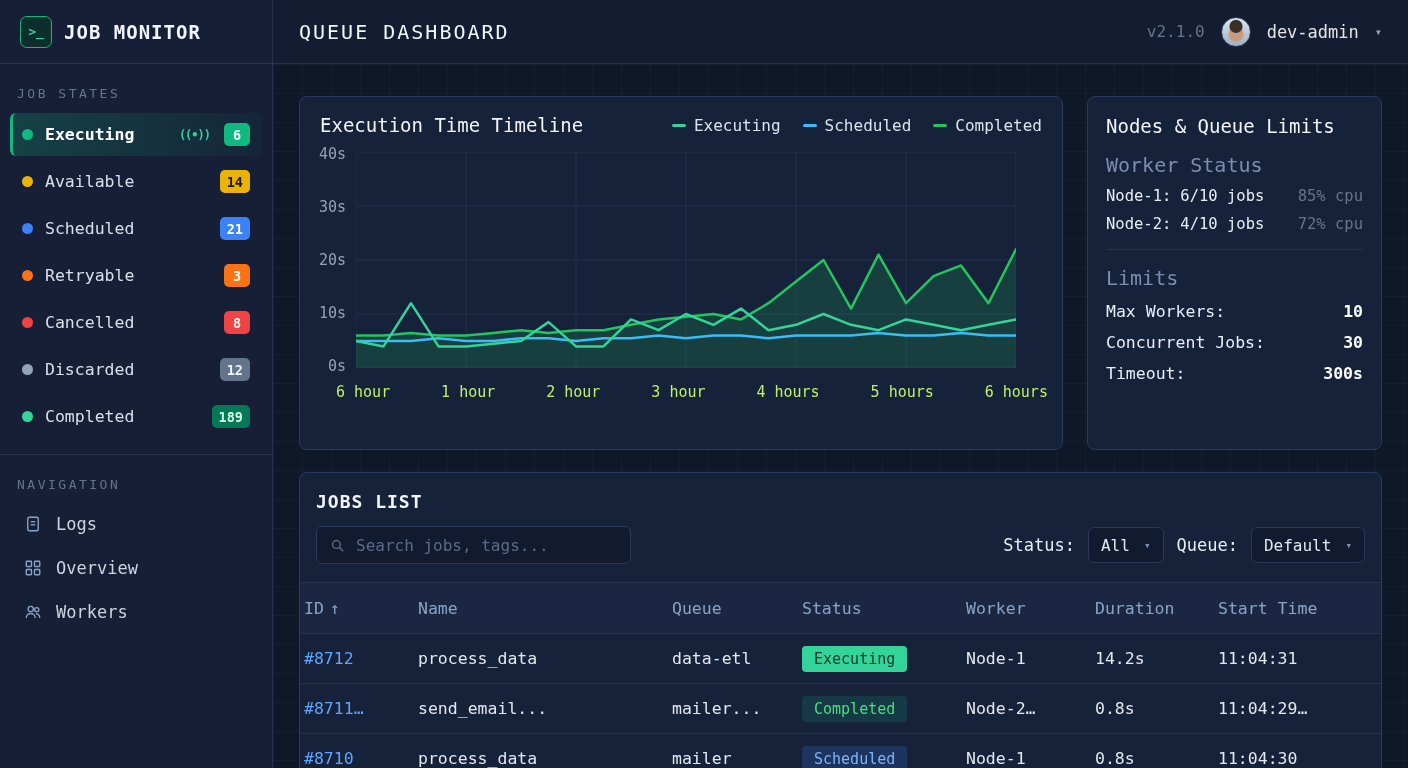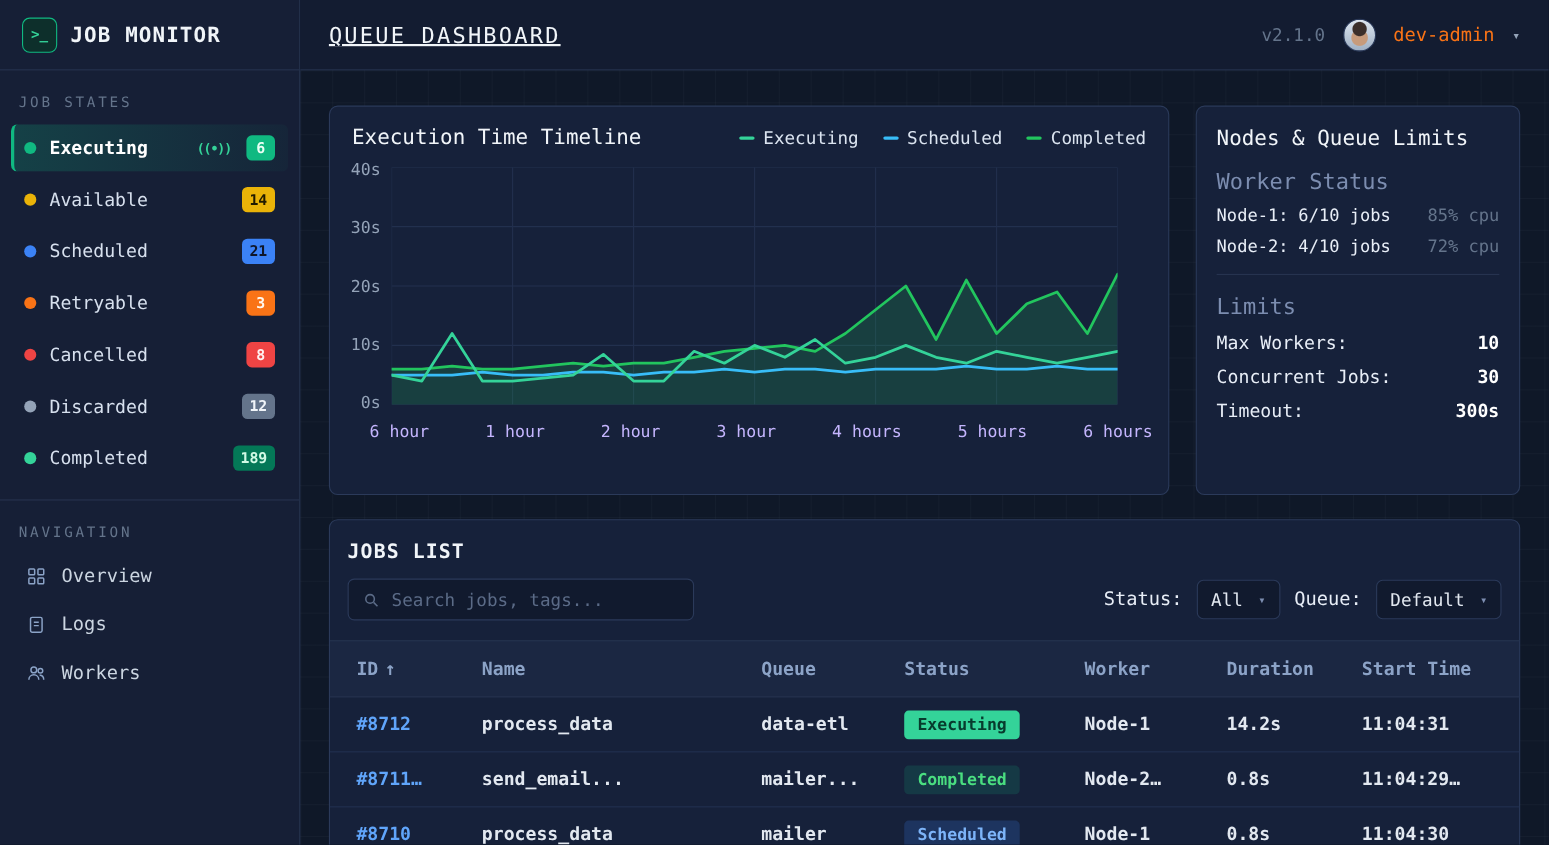--- a/index.html
+++ b/index.html
@@ -21,69 +21,69 @@
   .dot { width:11px; height:11px; border-radius:50%; flex-shrink:0; }
   .state-label { flex:1; }
   .live { font-size:12px; color:#34d399; letter-spacing:-1px; margin-right:2px; }
   .count-badge { min-width:26px; height:23px; padding:0 7px; border-radius:5px; display:grid; place-items:center; font-size:13.5px; font-weight:bold; }
   .nav-section { border-top:1px solid #26334f; margin-top:14px; }
   .nav-item { display:flex; align-items:center; gap:14px; padding:12px 24px; font-size:17px; color:#cbd5e1; }
   .nav-item svg { color:#8ba3c7; }
   
   .main { flex:1; display:flex; flex-direction:column; min-width:0; }
   .topbar { height:64px; flex-shrink:0; background:#131c31; border-bottom:1px solid #26334f; display:flex; align-items:center; padding:0 26px; }
-  .page-title { font-size:20px; letter-spacing:2px; color:#f1f5f9;text-decoration:underline; }
+  .page-title { font-size:20px; letter-spacing:2px; color:#f1f5f9; }
   .topbar-right { margin-left:auto; display:flex; align-items:center; gap:16px; }
   .version { color:#64748b; font-size:16px; }
   .avatar { width:30px; height:30px; border-radius:50%;
     background:
       radial-gradient(circle at 50% 30%, #3b2f2a 0 6px, rgba(0,0,0,0) 7px),
       radial-gradient(circle at 50% 58%, #c79b7b 0 7px, rgba(0,0,0,0) 8px),
       linear-gradient(180deg,#dde6ef 0%, #9fb0c4 100%);
     border:1px solid #2b3a5a; }
-  .user-name { font-size:17px; color:#f97316; }
+  .user-name { font-size:17px; color:#e5e5e5; }
   .chev { color:#94a3b8; font-size:12px; }
   .content { flex:1; padding:32px 26px 0; overflow:hidden;
     background-image:
       linear-gradient(rgba(148,163,184,0.045) 1px, transparent 1px),
       linear-gradient(90deg, rgba(148,163,184,0.045) 1px, transparent 1px);
     background-size:29px 29px; }
   .top-row { display:flex; gap:24px; }
   .card { background:#16213a; border:1px solid #2b3a5a; border-radius:8px; }
   
   .timeline-card { width:764px; height:354px; display:flex; flex-direction:column; }
   .card-head { display:flex; align-items:center; justify-content:space-between; padding:17px 20px 10px; }
   .card-title { font-size:19px; color:#f1f5f9; }
   .legend { display:flex; gap:22px; }
   .legend-item { display:flex; align-items:center; gap:8px; font-size:16px; color:#dbe4f0; }
   .legend-swatch { width:14px; height:3px; border-radius:2px; }
   .chart-wrap { display:flex; padding:6px 18px 0 12px; }
   .y-axis { width:44px; height:230px; margin-top:-7px; display:flex; flex-direction:column; justify-content:space-between; text-align:right; padding-right:10px; font-size:15px; color:#94a3b8; }
-  .x-axis { display:flex; justify-content:space-between; padding:8px 14px 0 36px; font-size:15px; color:#c4b5fd; }
+  .x-axis { display:flex; justify-content:space-between; padding:8px 14px 0 36px; font-size:15px; color:#bef264; }
   
   .nodes-card { width:295px; height:354px; padding:18px; }
   .nodes-card .card-title { margin-bottom:6px; }
   .sub-header { color:#7c8db0; font-size:20px; margin:16px 0 8px; }
   .worker-row { display:flex; align-items:center; gap:9px; font-size:15.5px; margin:10px 0; color:#e8eef7; }
   .worker-cpu { margin-left:auto; color:#64748b; }
   .hdivider { border-top:1px solid #26334f; margin:16px 0 6px; }
   .limit-row { display:flex; justify-content:space-between; font-size:16.5px; margin:12px 0; color:#e8eef7; }
   .limit-value { font-weight:bold; color:#ffffff; }
   
   .jobs-card { margin-top:22px; width:1083px; overflow:hidden; }
   .jobs-head { padding:18px 16px 0; font-size:18px; font-weight:bold; letter-spacing:1px; color:#f1f5f9; }
   .controls { display:flex; align-items:center; margin:14px 0 18px; padding:0 16px; }
   .search-box { width:315px; height:38px; background:#111a2e; border:1px solid #2b3a5a; border-radius:6px; display:flex; align-items:center; gap:10px; padding:0 12px; color:#5b6b87; }
   .search-box input { flex:1; background:transparent; border:none; outline:none; color:#e2e8f0; font-family:"DejaVu Sans Mono", monospace; font-size:16px; }
   .search-box input::placeholder { color:#5b6b87; }
   .filters { margin-left:auto; display:flex; align-items:center; gap:13px; }
   .filter-label { font-size:17px; color:#e8eef7; }
   .select { height:36px; border:1px solid #2b3a5a; background:#111a2e; border-radius:6px; padding:0 12px; display:flex; align-items:center; gap:14px; font-size:16px; color:#e2e8f0; }
   .select .chev { font-size:11px; color:#7c8db0; }
-  .thead, .trow { display:grid; grid-template-columns:114px 254px 130px 164px 129px 123px 1fr; align-items:center; padding:0 24px;font-weight:bold; }
+  .thead, .trow { display:grid; grid-template-columns:114px 254px 130px 164px 129px 123px 1fr; align-items:center; padding:0 4px; }
   .thead { background:#1b2742; border-top:1px solid #26334f; border-bottom:1px solid #26334f; height:52px; color:#8ca3c7; font-size:16.5px; }
   .trow { height:50px; border-bottom:1px solid #223150; font-size:16.5px; color:#e2e8f0; }
   .id-cell { color:#60a5fa; }
   .badge { display:inline-block; width:max-content; padding:4px 12px; border-radius:4px; font-size:15px; }
   .sort-arrow { color:#8ca3c7; margin-left:6px; }
 </style>
 </head>
 <body>
 
 <aside class="sidebar">
@@ -103,21 +103,21 @@
     <span class="count-badge" style="background: rgb(16, 185, 129); color: rgb(234, 255, 245);">6</span>
   </div>
   <div class="state-item">
     <span class="dot" style="background: rgb(234, 179, 8);"></span>
     <span class="state-label">Available</span>
     <span class="count-badge" style="background: rgb(234, 179, 8); color: rgb(32, 26, 0);">14</span>
   </div>
   <div class="state-item">
     <span class="dot" style="background: rgb(59, 130, 246);"></span>
     <span class="state-label">Scheduled</span>
-    <span class="count-badge" style="background: rgb(59, 130, 246); color: #0f172a;">21</span>
+    <span class="count-badge" style="background: rgb(59, 130, 246); color: #ffffff;">21</span>
   </div>
   <div class="state-item">
     <span class="dot" style="background: rgb(249, 115, 22);"></span>
     <span class="state-label">Retryable</span>
     <span class="count-badge" style="background: rgb(249, 115, 22); color: rgb(255, 247, 237);">3</span>
   </div>
   <div class="state-item">
     <span class="dot" style="background: rgb(239, 68, 68);"></span>
     <span class="state-label">Cancelled</span>
     <span class="count-badge" style="background: rgb(239, 68, 68); color: rgb(255, 241, 241);">8</span>
@@ -128,36 +128,36 @@
     <span class="count-badge" style="background: rgb(100, 116, 139); color: rgb(241, 245, 249);">12</span>
   </div>
   <div class="state-item">
     <span class="dot" style="background: rgb(52, 211, 153);"></span>
     <span class="state-label">Completed</span>
     <span class="count-badge" style="background: rgb(4, 120, 87); color: rgb(209, 250, 229);">189</span>
   </div>
 
   <div class="nav-section">
     <div class="section-header">NAVIGATION</div>
+    <div class="nav-item">
+      <svg width="18" height="18" viewBox="0 0 24 24" fill="none" stroke="currentColor" stroke-width="1.8">
+          <rect x="5" y="3" width="14" height="18" rx="2"></rect>
+          <line x1="9" y1="9" x2="15" y2="9"></line>
+          <line x1="9" y1="13" x2="15" y2="13"></line>
+        </svg>
+      <span>Logs</span>
+    </div>
     <div class="nav-item">
       <svg width="18" height="18" viewBox="0 0 24 24" fill="none" stroke="currentColor" stroke-width="1.8">
           <rect x="3" y="3" width="7" height="7" rx="1"></rect>
           <rect x="14" y="3" width="7" height="7" rx="1"></rect>
           <rect x="3" y="14" width="7" height="7" rx="1"></rect>
           <rect x="14" y="14" width="7" height="7" rx="1"></rect>
         </svg>
       <span>Overview</span>
-    </div>
-    <div class="nav-item">
-      <svg width="18" height="18" viewBox="0 0 24 24" fill="none" stroke="currentColor" stroke-width="1.8">
-          <rect x="5" y="3" width="14" height="18" rx="2"></rect>
-          <line x1="9" y1="9" x2="15" y2="9"></line>
-          <line x1="9" y1="13" x2="15" y2="13"></line>
-        </svg>
-      <span>Logs</span>
     </div>
     <div class="nav-item">
       <svg width="18" height="18" viewBox="0 0 24 24" fill="none" stroke="currentColor" stroke-width="1.8">
           <circle cx="9" cy="8" r="3.5"></circle>
           <path d="M3 20c0-3.5 2.7-6 6-6s6 2.5 6 6"></path>
           <circle cx="17" cy="9" r="2.8"></circle>
           <path d="M16 14.3c2.8 0.3 5 2.6 5 5.7"></path>
         </svg>
       <span>Workers</span>
     </div>

